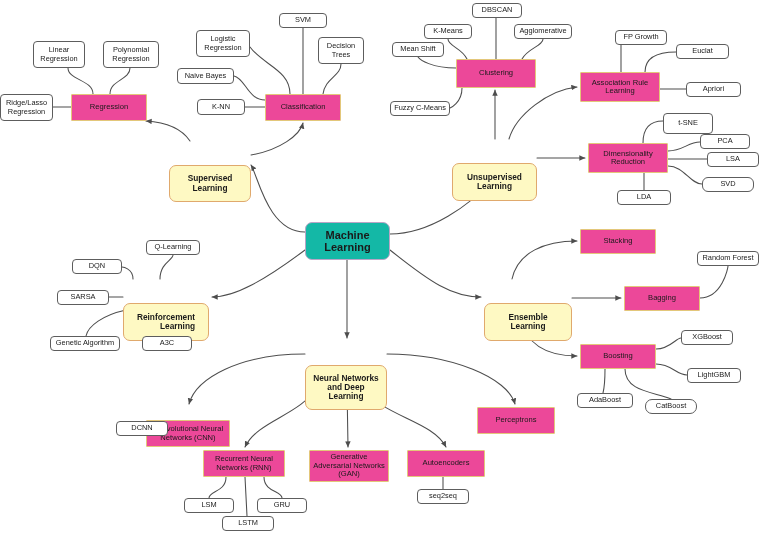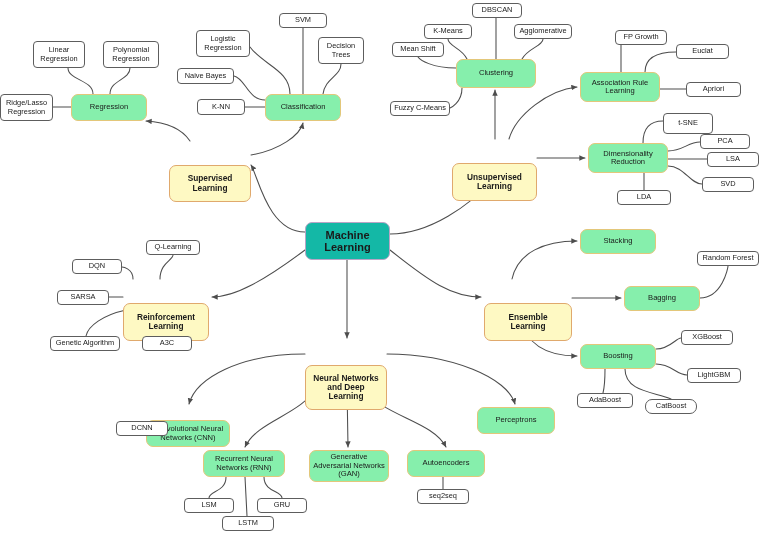--- a/index.html
+++ b/index.html
@@ -56,23 +56,23 @@
   .node.l2 {
     background: #fef9c3;
     border: 1px solid #e0a96d;
     border-radius: 7px;
     font-weight: bold;
     font-size: 8.3px;
     margin-top: 24px;
   }
   
   .node.l3 {
-    background: #86efac;
+    background: #ec4899;
     border: 1px solid #e3c77a;
-    border-radius: 7px;
+    border-radius: 1px;
     font-weight: normal;
     font-size: 7.6px;
   }
   
   .node.leaf {
     background: #ffffff;
     border: 1px solid #5d5d5d;
     border-radius: 4px;
     font-size: 7.4px;
   }
@@ -144,21 +144,21 @@
         <path d="M 443,477 L 443,489"></path>
       </g>
   </svg>
   <div id="node-layer">
       <div class="node root" style="left: 305px; top: 222px; width: 85px; height: 38px;">Machine
 Learning</div>
       <div class="node l2" style="left: 169px; top: 141px; width: 82px; height: 37px;">Supervised
 Learning</div>
       <div class="node l2" style="left: 452px; top: 139px; width: 85px; height: 38px;">Unsupervised
 Learning</div>
-      <div class="node l2" style="left: 123px; top: 279px; width: 86px; height: 38px;">Reinforcement
+      <div class="node l2" style="left: 123px; top: 279px; width: 86px; height: 38px; text-align: right;">Reinforcement
 Learning</div>
       <div class="node l2" style="left: 484px; top: 279px; width: 88px; height: 38px;">Ensemble
 Learning</div>
       <div class="node l2" style="left: 305px; top: 341px; width: 82px; height: 45px;">Neural Networks
 and Deep
 Learning</div>
       <div class="node l3" style="left: 71px; top: 94px; width: 76px; height: 27px;">Regression</div>
       <div class="node l3" style="left: 265px; top: 94px; width: 76px; height: 27px;">Classification</div>
       <div class="node l3" style="left: 456px; top: 59px; width: 80px; height: 29px;">Clustering</div>
       <div class="node l3" style="left: 580px; top: 72px; width: 80px; height: 30px;">Association Rule
@@ -194,21 +194,21 @@
       <div class="node leaf" style="left: 424px; top: 24px; width: 48px; height: 15px;">K-Means</div>
       <div class="node leaf" style="left: 514px; top: 24px; width: 58px; height: 15px;">Agglomerative</div>
       <div class="node leaf" style="left: 392px; top: 42px; width: 52px; height: 15px;">Mean Shift</div>
       <div class="node leaf" style="left: 390px; top: 101px; width: 60px; height: 15px;">Fuzzy C-Means</div>
       <div class="node leaf" style="left: 615px; top: 30px; width: 52px; height: 15px;">FP Growth</div>
       <div class="node leaf" style="left: 676px; top: 44px; width: 53px; height: 15px;">Euclat</div>
       <div class="node leaf" style="left: 686px; top: 82px; width: 55px; height: 15px;">Apriori</div>
       <div class="node leaf" style="left: 663px; top: 113px; width: 50px; height: 21px;">t-SNE</div>
       <div class="node leaf" style="left: 700px; top: 134px; width: 50px; height: 15px;">PCA</div>
       <div class="node leaf" style="left: 707px; top: 152px; width: 52px; height: 15px;">LSA</div>
-      <div class="node leaf" style="left: 702px; top: 177px; width: 52px; height: 15px;">SVD</div>
+      <div class="node leaf" style="left: 702px; top: 177px; width: 52px; height: 15px; border-radius: 6px;">SVD</div>
       <div class="node leaf" style="left: 617px; top: 190px; width: 54px; height: 15px;">LDA</div>
       <div class="node leaf" style="left: 697px; top: 251px; width: 62px; height: 15px;">Random Forest</div>
       <div class="node leaf" style="left: 681px; top: 330px; width: 52px; height: 15px;">XGBoost</div>
       <div class="node leaf" style="left: 687px; top: 368px; width: 54px; height: 15px;">LightGBM</div>
       <div class="node leaf" style="left: 577px; top: 393px; width: 56px; height: 15px;">AdaBoost</div>
       <div class="node leaf" style="left: 645px; top: 399px; width: 52px; height: 15px; border-radius: 7px;">CatBoost</div>
       <div class="node leaf" style="left: 72px; top: 259px; width: 50px; height: 15px;">DQN</div>
       <div class="node leaf" style="left: 146px; top: 240px; width: 54px; height: 15px;">Q-Learning</div>
       <div class="node leaf" style="left: 57px; top: 290px; width: 52px; height: 15px;">SARSA</div>
       <div class="node leaf" style="left: 50px; top: 336px; width: 70px; height: 15px;">Genetic Algorithm</div>

